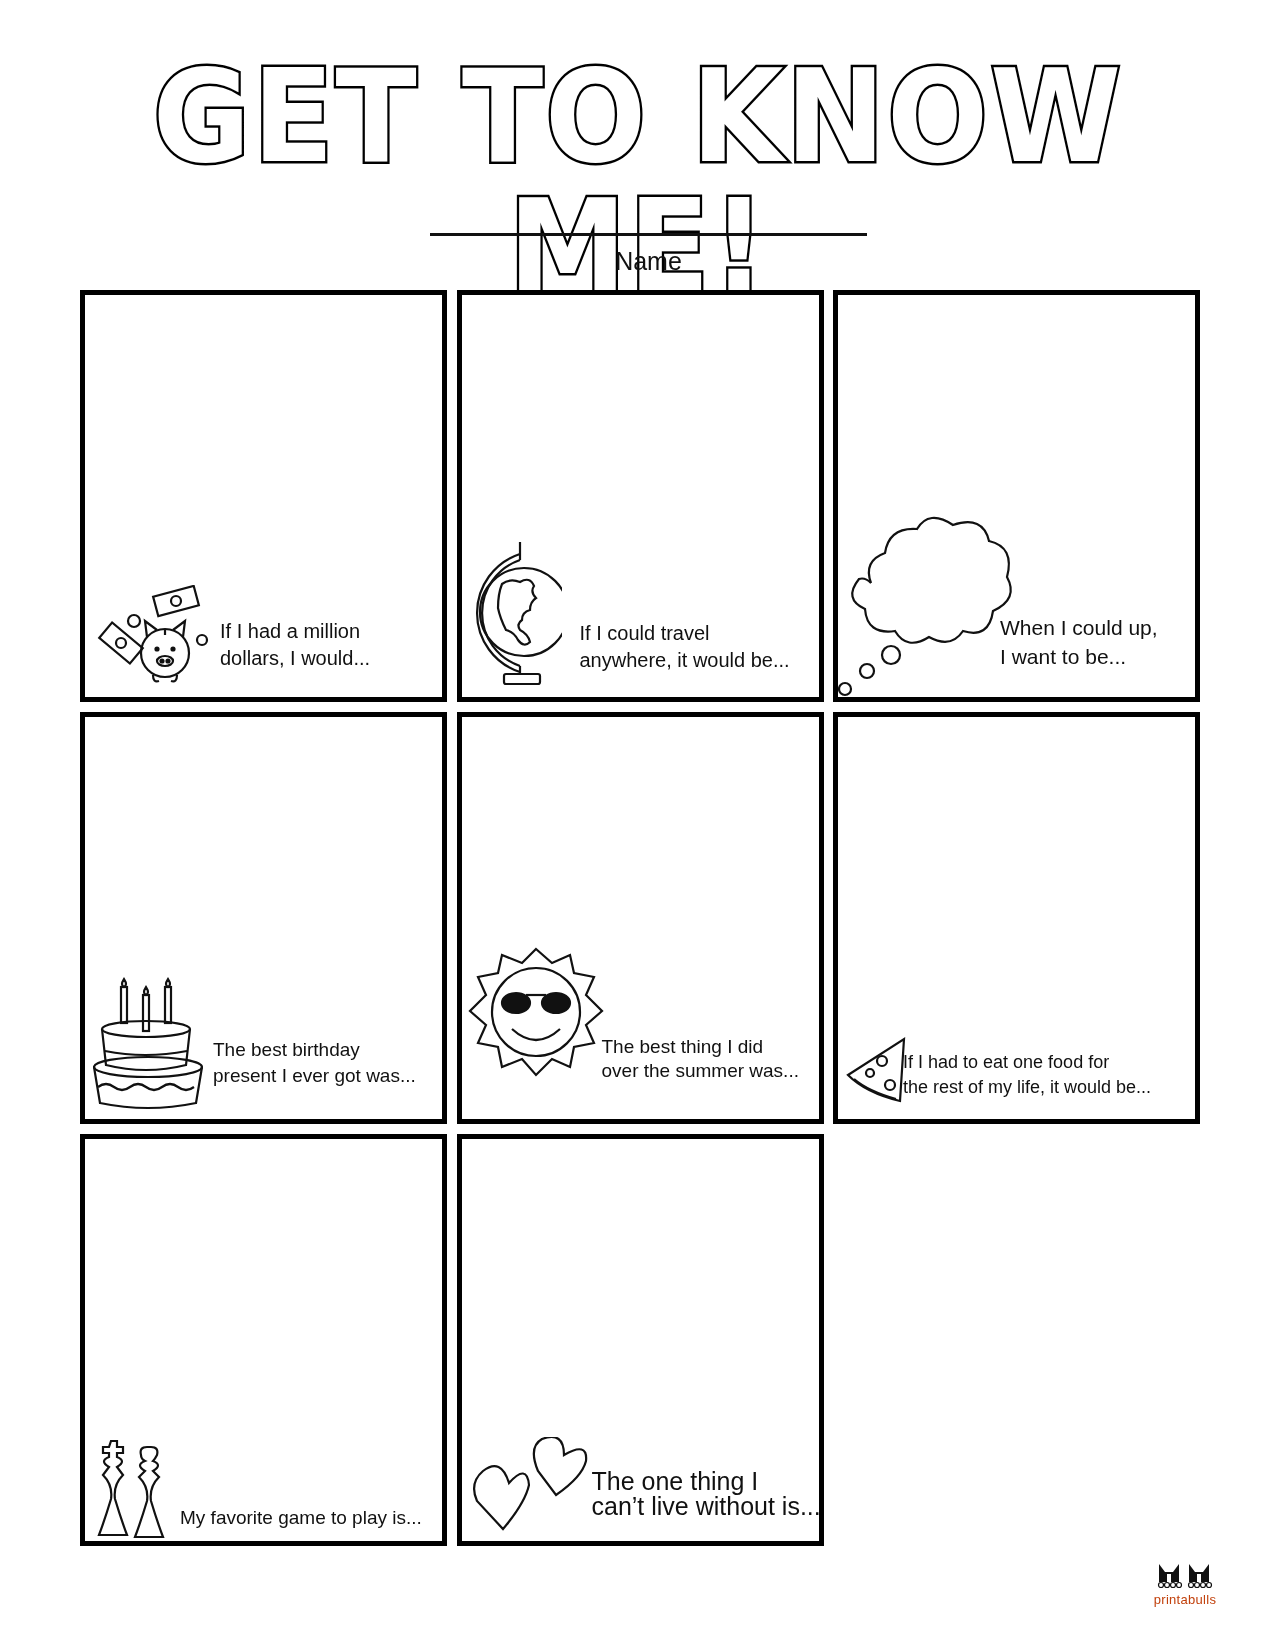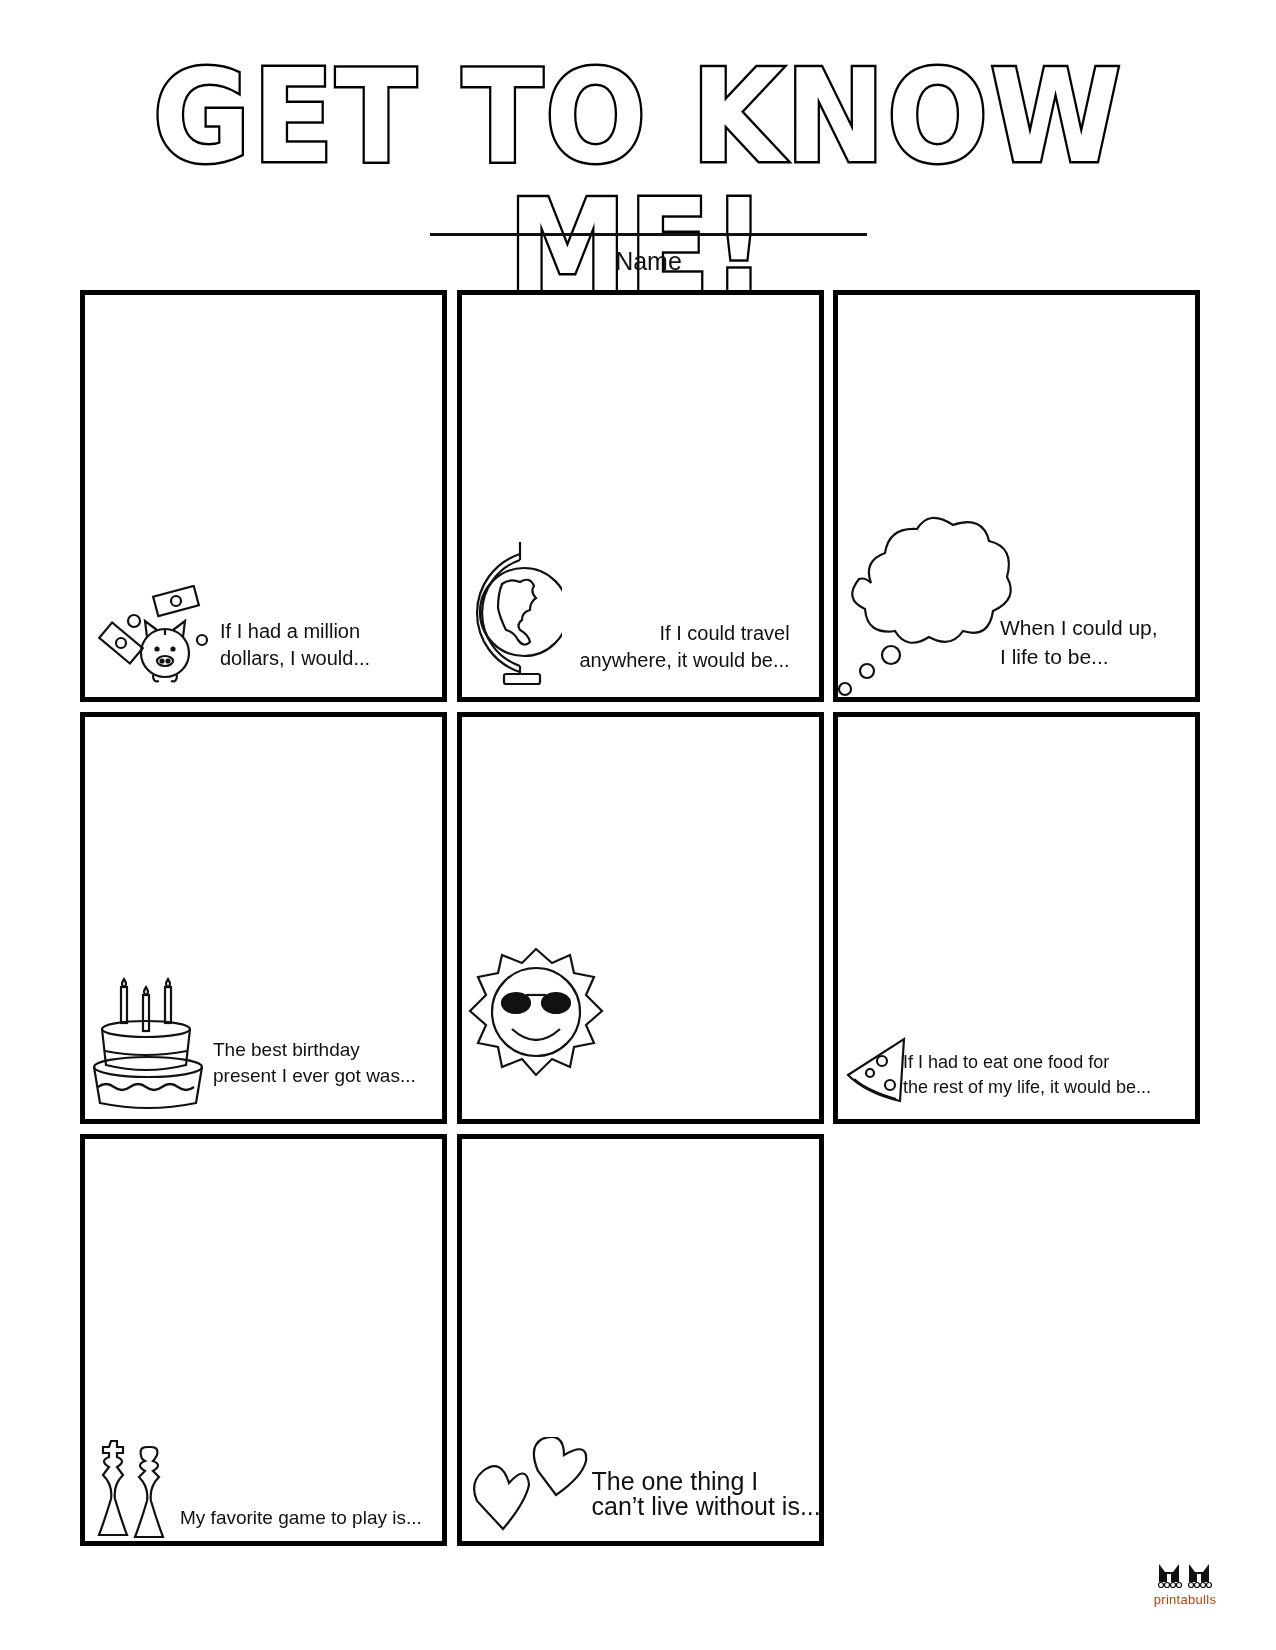--- a/index.html
+++ b/index.html
@@ -65,39 +65,39 @@
       <svg width="90" height="150" viewBox="0 0 90 150" fill="none" stroke="#111" stroke-width="2.2">
         <path d="M48 22 A56 56 0 0 0 48 128"></path>
         <path d="M48 16 A62 62 0 0 0 48 134"></path>
         <circle cx="52" cy="74" r="44"></circle>
         <path d="M30 46 q8 -6 18 -2 q10 -6 14 4 q-4 6 2 12 q-6 4 -6 12 q-8 2 -8 10 q-6 4 -2 10 q8 4 10 12 q-6 6 -12 -2 q-4 -8 -12 -10 q-6 -12 -8 -22 q0 -14 4 -24z"></path>
         <line x1="48" y1="4" x2="48" y2="22"></line>
         <line x1="48" y1="128" x2="48" y2="136"></line>
         <rect x="32" y="136" width="36" height="10" rx="2"></rect>
       </svg>
     </div>
-    <div class="prompt" style="left:118px; top:325px;text-align:right;">
+    <div class="prompt" style="left:118px; top:325px;">
       <div>If I could travel</div>
       <div>anywhere, it would be...</div>
     </div>
   </div>
 
 
   <div class="cell">
     <div class="icon" style="left:-3px; top:218px;">
       <svg width="180" height="190" viewBox="0 0 180 190" fill="none" stroke="#111" stroke-width="2.2">
         <path d="M36 70 q-8 -22 14 -30 q4 -26 32 -24 q12 -20 36 -4 q30 -10 36 16 q26 6 18 36 q12 22 -14 34 q-4 28 -30 20 q-12 18 -34 6 q-22 14 -34 -6 q-28 4 -30 -22 q-22 -10 -6 -30 q6 -2 12 4z"></path>
         <circle cx="56" cy="142" r="9"></circle>
         <circle cx="32" cy="158" r="7"></circle>
         <circle cx="10" cy="176" r="6"></circle>
       </svg>
     </div>
     <div class="prompt" style="left:162px; top:318px; font-size:21px; line-height:29px;">
       <div>When I could up,</div>
-      <div>I life to be...</div>
+      <div>I want to be...</div>
     </div>
   </div>
 
   <div class="cell">
     <div class="icon" style="left:8px; top:258px;">
       <svg width="120" height="135" viewBox="0 0 120 135" fill="none" stroke="#111" stroke-width="2.2">
         <rect x="28" y="12" width="6" height="36"></rect>
           <path d="M31 4 q-4 6 0 8 q4 -2 0 -8z"></path>
         <rect x="50" y="20" width="6" height="36"></rect>
           <path d="M53 12 q-4 6 0 8 q4 -2 0 -8z"></path>
@@ -120,20 +120,24 @@
   <div class="cell">
     <div class="icon" style="left:4px; top:220px;">
       <svg width="140" height="150" viewBox="0 0 140 150" fill="none" stroke="#111" stroke-width="2.2">
         <polygon points="70,12 86,26 104,18 108,36 128,40 120,58 136,74 120,88 128,106 108,110 104,130 86,122 70,138 56,122 36,130 32,110 12,106 20,88 4,74 20,58 12,40 32,36 36,18 56,26"></polygon>
         <circle cx="70" cy="75" r="44"></circle>
         <ellipse cx="50" cy="66" rx="14" ry="10" fill="#111"></ellipse>
         <ellipse cx="90" cy="66" rx="14" ry="10" fill="#111"></ellipse>
         <line x1="60" y1="58" x2="80" y2="58"></line>
         <path d="M46 92 q24 22 48 0"></path>
       </svg>
+    </div>
+    <div class="prompt" style="left:140px; top:318px; font-size:19px; line-height:24px;">
+      <div>The best thing I did</div>
+      <div>over the summer was...</div>
     </div>
   </div>
 
   <div class="cell">
     <div class="icon" style="left:4px; top:318px;">
       <svg width="70" height="80" viewBox="0 0 70 80" fill="none" stroke="#111" stroke-width="2.2">
         <path d="M62 4 L58 66 Q24 58 6 40 Z"></path>
         <path d="M54 64 Q26 56 12 44"></path>
         <circle cx="40" cy="26" r="5"></circle>
         <circle cx="28" cy="38" r="4"></circle>

